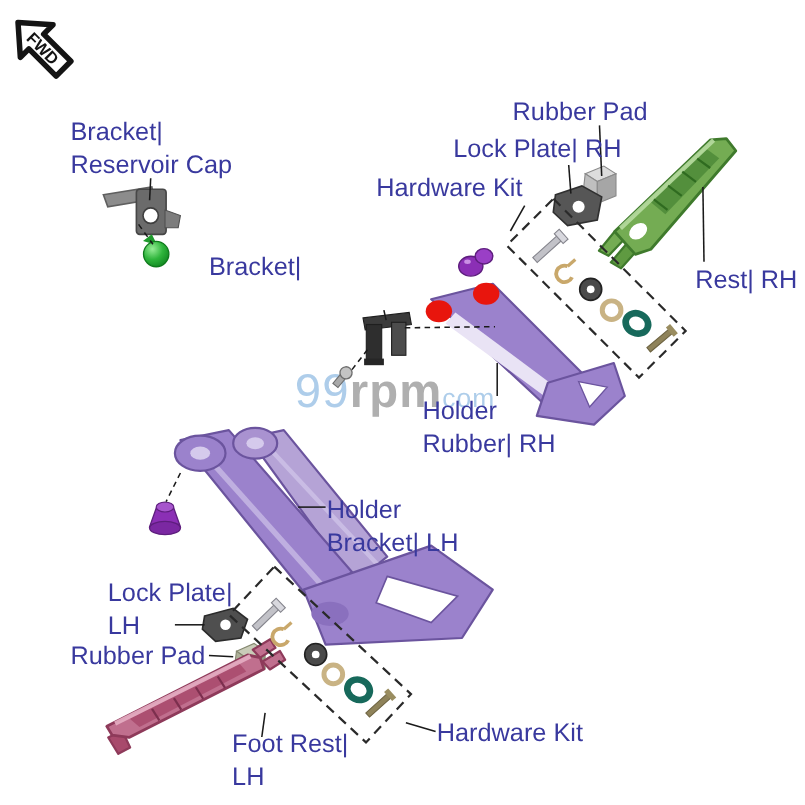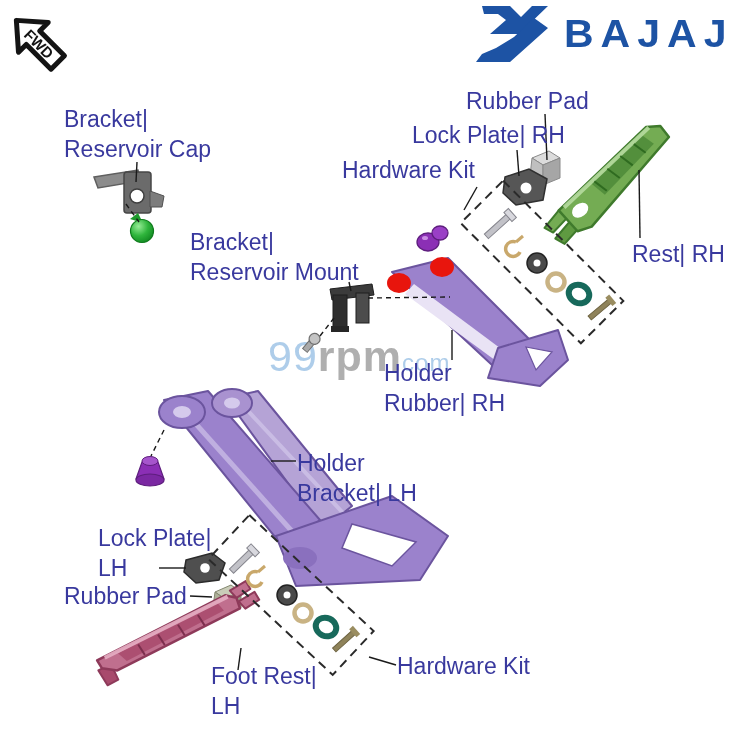--- a/index.html
+++ b/index.html
@@ -39,27 +39,20 @@
 
 <div id="canvas">
 
   <svg id="fwd-badge" width="74" height="74" viewBox="0 0 74 74">
     <g transform="rotate(-45 37 39)">
       <polygon points="37,7 58,31 46,31 46,66 27,66 27,31 16,31" fill="#ffffff" stroke="#141414" stroke-width="5" stroke-linejoin="round"></polygon>
     </g>
     <text x="36" y="45" transform="rotate(45 36 41)" text-anchor="middle" font-size="15" font-weight="bold" fill="#141414">FWD</text>
   </svg>
 
-  <div id="brand-logo">
-    <svg width="88" height="60" viewBox="0 0 88 60">
-      <polygon class="brandfill" points="16,2 44,2 55,13 66,2 82,2 53,30 24,30 40,16 32,10 18,10"></polygon>
-      <polygon class="brandfill" points="10,58 44,58 82,24 68,14 48,33 30,44 16,50"></polygon>
-    </svg>
-    <span class="brand-text">BAJAJ</span>
-  </div>
 
   <div id="watermark"><span class="wm-99">99</span><span class="wm-rpm">rpm</span><span class="wm-com">com</span>
   </div>
 
   <svg id="diagram-svg" width="732" height="732" viewBox="0 0 732 732">
     <defs>
       <radialGradient id="gball" cx="35%" cy="30%" r="75%">
         <stop offset="0%" stop-color="#96EC96"></stop>
         <stop offset="55%" stop-color="#2FB53C"></stop>
         <stop offset="100%" stop-color="#128A22"></stop>
@@ -247,21 +240,20 @@
     <span>Lock Plate| RH</span>
   </div>
   <div class="part-label" style="left:342px;top:155px;">
     <span>Hardware Kit</span>
   </div>
   <div class="part-label" style="left:632px;top:239px;">
     <span>Rest| RH</span>
   </div>
   <div class="part-label" style="left:190px;top:227px;">
     <span>Bracket|</span>
-    <span>Reservoir Mount</span>
   </div>
   <div class="part-label" style="left:384px;top:358px;">
     <span>Holder</span>
     <span>Rubber| RH</span>
   </div>
   <div class="part-label" style="left:297px;top:448px;">
     <span>Holder</span>
     <span>Bracket| LH</span>
   </div>
   <div class="part-label" style="left:62px;top:523px;margin-left:36px;">

